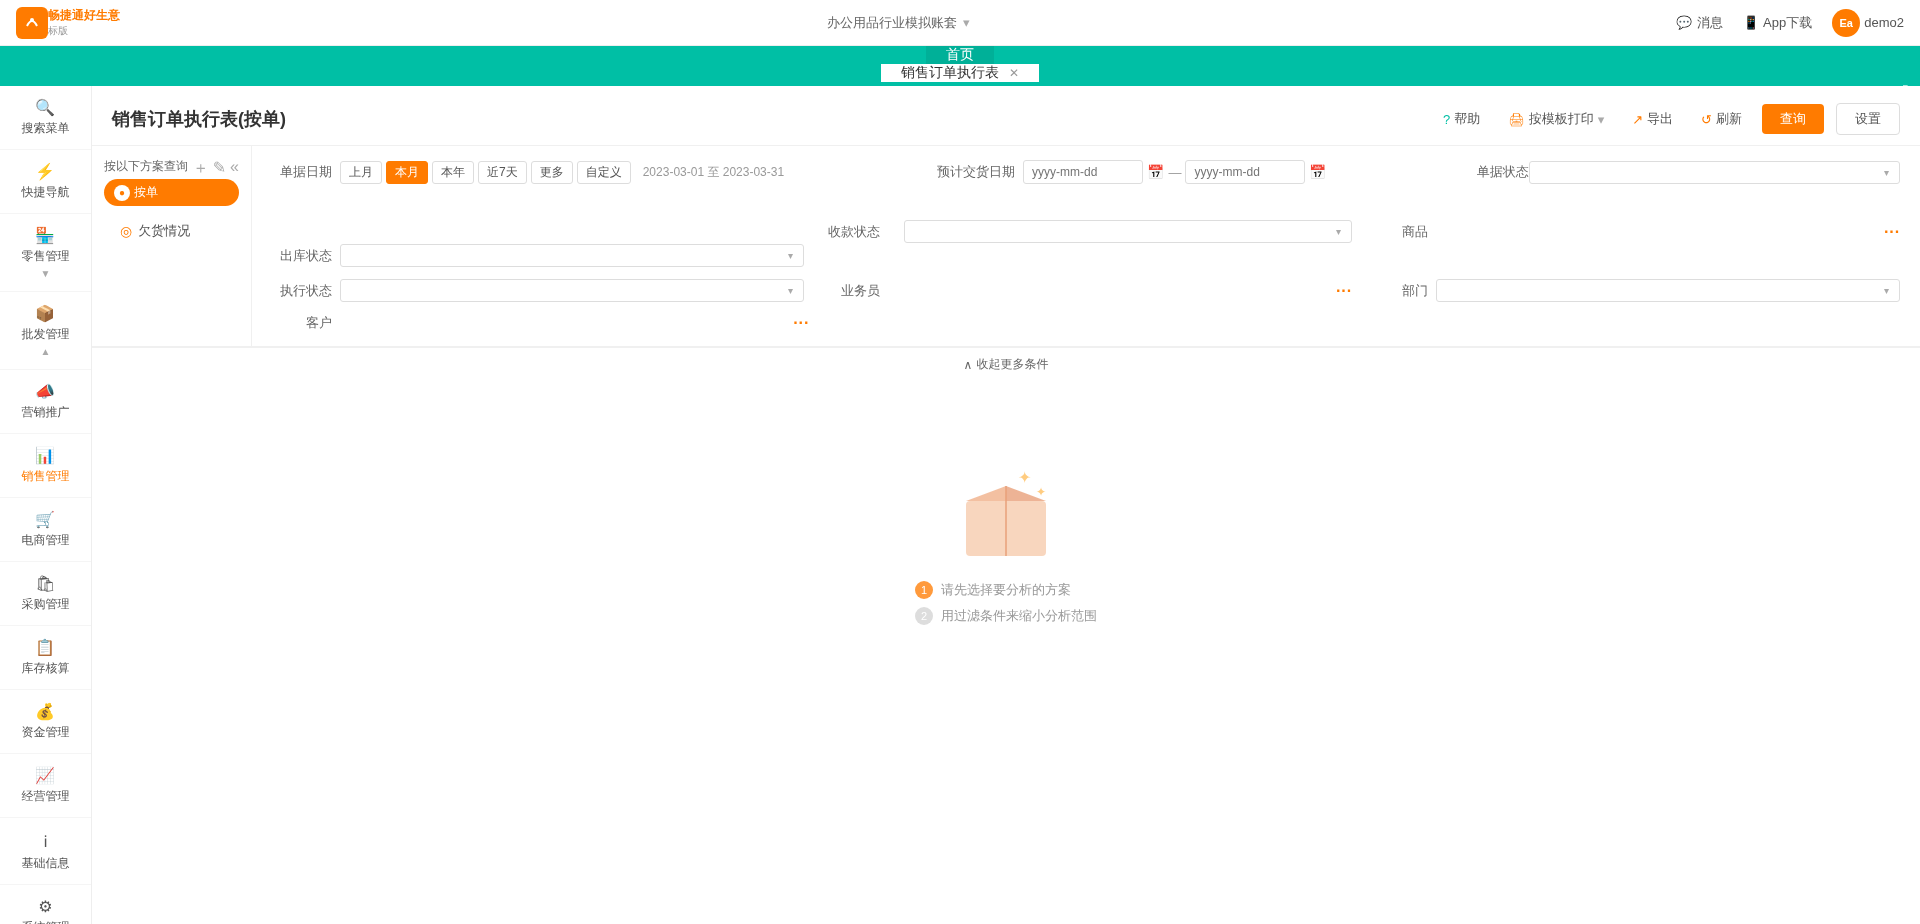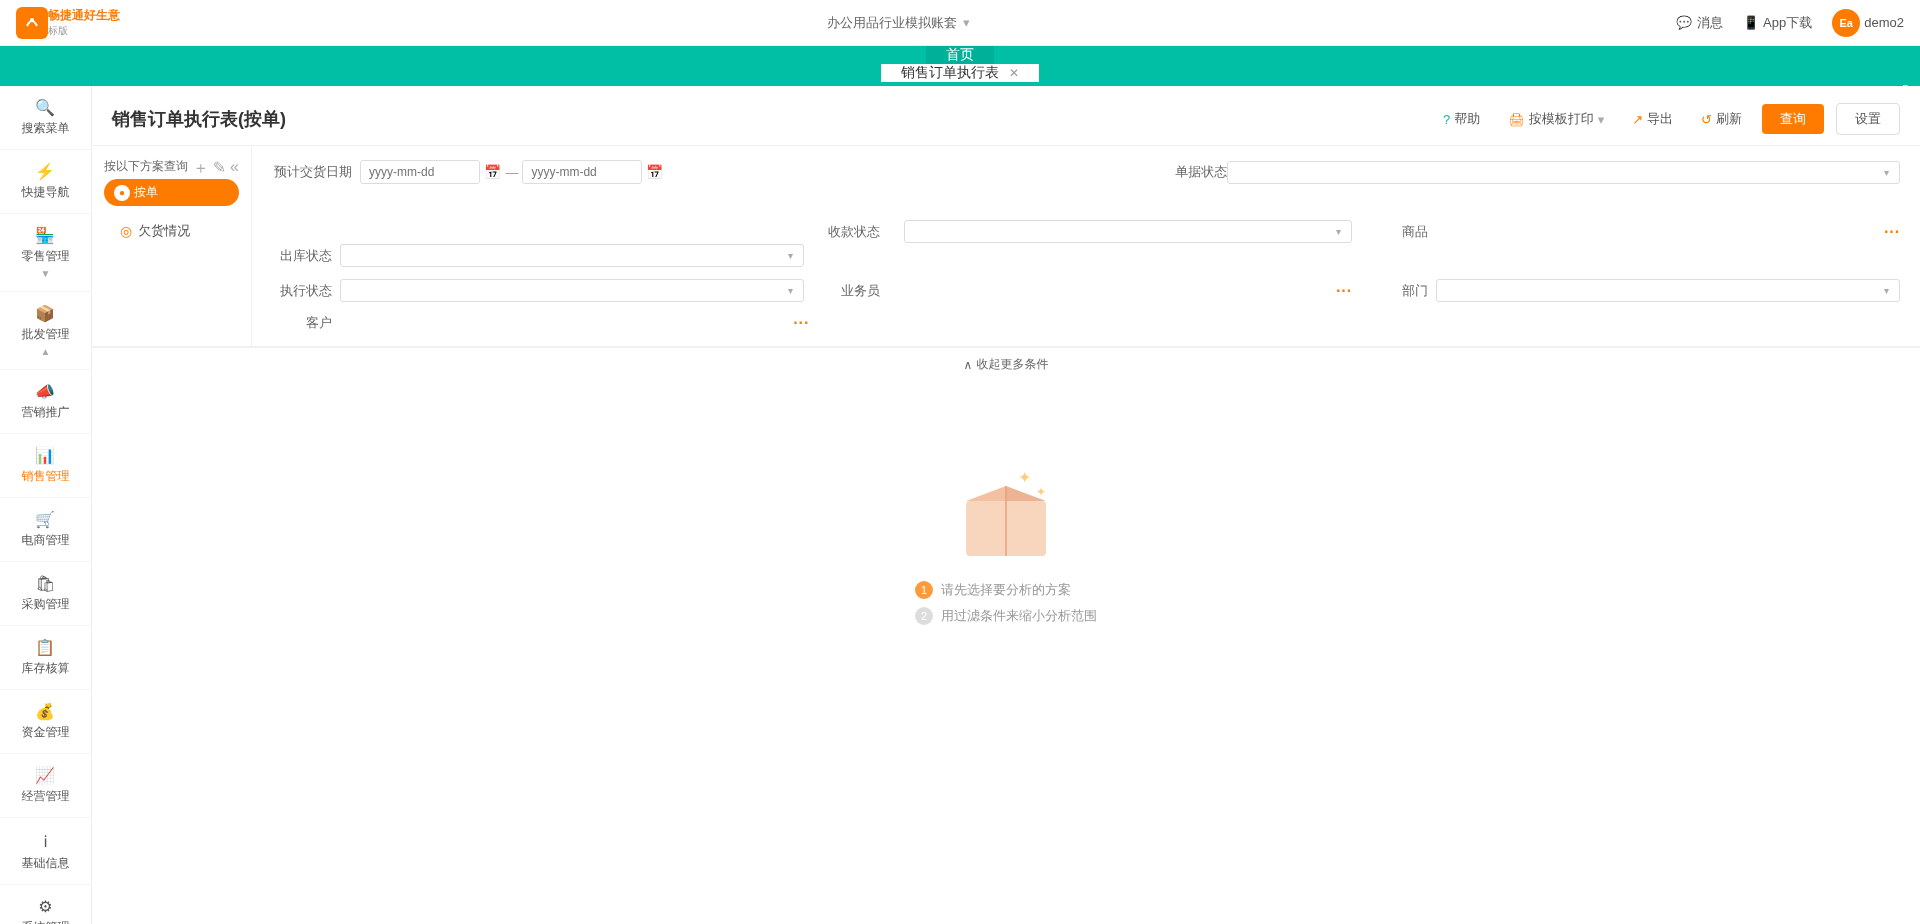--- a/index.html
+++ b/index.html
@@ -536,20 +536,32 @@
           <div class="sub-item" style="margin-top:8px;">
             <span style="color:#ff7b00;font-size:14px;">◎</span>
             <span>欠货情况</span>
           </div>
         </div>
 
         <div class="filter-right">
 
           <div class="filter-row">
 
+            <div style="display:flex;align-items:center;gap:8px;flex:1.5;">
+              <span class="filter-label">单据日期</span>
+              <div class="date-period-btns">
+                <button class="period-btn">上月</button>
+                <button class="period-btn active">本月</button>
+                <button class="period-btn">本年</button>
+                <button class="period-btn">近7天</button>
+                <button class="period-btn">更多</button>
+                <button class="period-btn">自定义</button>
+              </div>
+              <span class="date-range-text">2023-03-01 至 2023-03-31</span>
+            </div>
 
             <div style="display:flex;align-items:center;gap:8px;flex:1.2;">
               <span class="filter-label" style="min-width:80px;">预计交货日期</span>
               <div class="date-input-group">
                 <input class="date-input" type="text" placeholder="yyyy-mm-dd" style="">
                 <span class="date-icon">📅</span>
                 <span class="date-sep">—</span>
                 <input class="date-input" type="text" placeholder="yyyy-mm-dd" style="">
                 <span class="date-icon">📅</span>
               </div>

